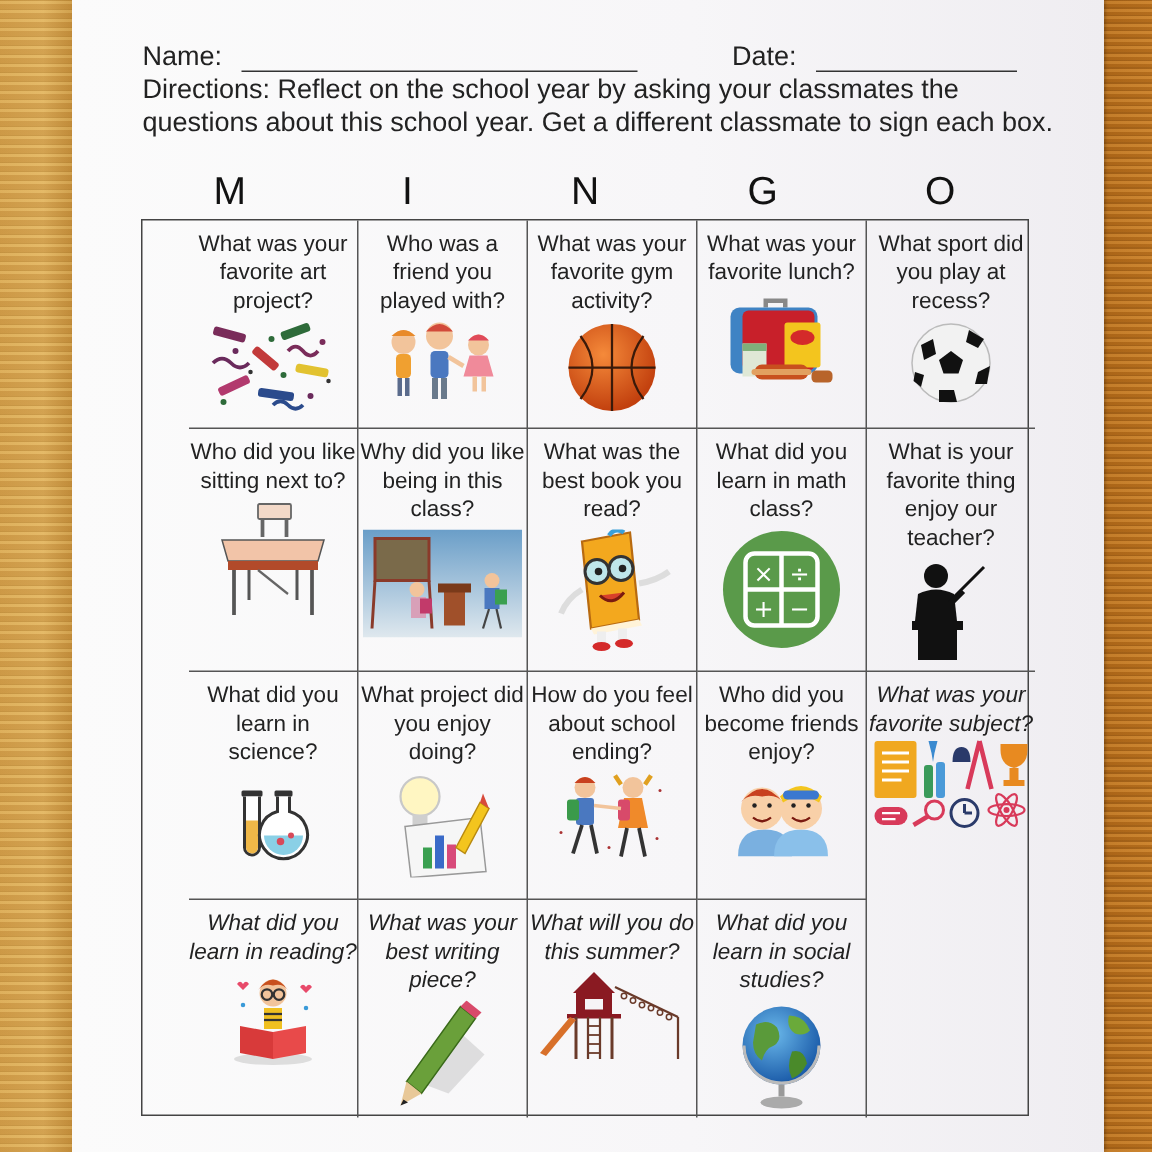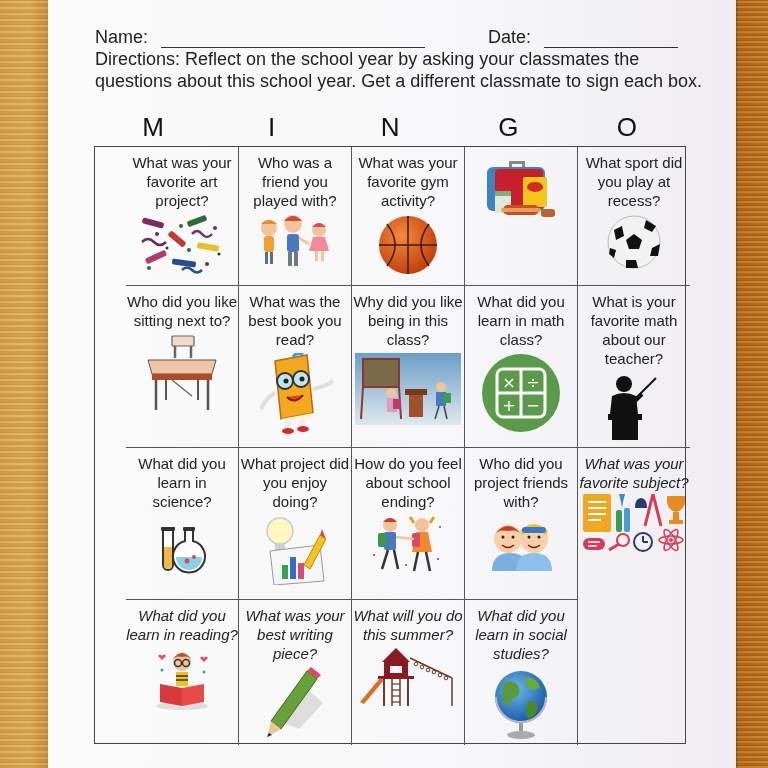--- a/index.html
+++ b/index.html
@@ -125,20 +125,21 @@
           </defs>
         <circle cx="31" cy="31" r="29" fill="url(#bb)"></circle>
         <path d="M2 31 H60" stroke="#3a1a0a" stroke-width="1.5"></path>
         <path d="M31 2 V60" stroke="#3a1a0a" stroke-width="1.5"></path>
         <path d="M10 10 Q26 31 10 52" stroke="#3a1a0a" stroke-width="1.5" fill="none"></path>
         <path d="M52 10 Q36 31 52 52" stroke="#3a1a0a" stroke-width="1.5" fill="none"></path>
       </svg>
     </div>
   </div>
   <div class="cell">
+    <div class="q">What was your favorite lunch?</div>
     <div class="icon">
       <svg width="76" height="66" viewBox="0 0 76 66">
         <path d="M26 4 h16 v6 h-3 v-3 h-10 v3 h-3 z" fill="#888"></path>
         <rect x="4" y="10" width="58" height="44" rx="6" fill="#3f83c4"></rect>
         <rect x="12" y="12" width="48" height="40" rx="4" fill="#c8202a"></rect>
         <rect x="12" y="34" width="16" height="22" fill="#dfe8d6"></rect>
           <rect x="12" y="34" width="16" height="5" fill="#7fb07a"></rect>
         <rect x="40" y="20" width="24" height="30" rx="2" fill="#f3c51e"></rect>
           <ellipse cx="52" cy="30" rx="8" ry="5" fill="#d42a2a"></ellipse>
         <rect x="20" y="48" width="36" height="10" rx="5" fill="#c8501e"></rect>
@@ -169,42 +170,20 @@
         <rect x="30" y="2" width="22" height="10" rx="1" fill="#f3d9c8" stroke="#666" stroke-width="1.2"></rect>
         <line x1="33" y1="12" x2="33" y2="24" stroke="#666" stroke-width="2.5"></line>
         <line x1="49" y1="12" x2="49" y2="24" stroke="#666" stroke-width="2.5"></line>
         <path d="M6 26 L74 26 L70 40 L10 40 Z" fill="#f2c4a8" stroke="#555" stroke-width="1"></path>
         <rect x="10" y="40" width="60" height="6" fill="#b24a2a"></rect>
         <line x1="14" y1="46" x2="14" y2="76" stroke="#555" stroke-width="2.5"></line>
         <line x1="66" y1="46" x2="66" y2="76" stroke="#555" stroke-width="2.5"></line>
         <line x1="24" y1="46" x2="24" y2="66" stroke="#555" stroke-width="2"></line>
         <line x1="56" y1="46" x2="56" y2="66" stroke="#555" stroke-width="2"></line>
         <line x1="30" y1="46" x2="50" y2="62" stroke="#666" stroke-width="1.5"></line>
-      </svg>
-    </div>
-  </div>
-  <div class="cell">
-    <div class="q">What was the best book you read?</div>
-    <div class="icon">
-      <svg width="84" height="82" viewBox="0 0 84 82">
-        <path d="M22 8 L54 2 L60 60 L28 66 Z" fill="#f3a81e" stroke="#b86a10" stroke-width="1.5"></path>
-        <path d="M28 66 L60 60 L62 64 L30 70 Z" fill="#fff3d8"></path>
-        <circle cx="32" cy="28" r="8" fill="#bfe6ea" stroke="#333" stroke-width="2"></circle>
-        <circle cx="48" cy="26" r="8" fill="#bfe6ea" stroke="#333" stroke-width="2"></circle>
-        <line x1="40" y1="27" x2="40" y2="27" stroke="#333" stroke-width="2"></line>
-        <circle cx="33" cy="28" r="2.5" fill="#222"></circle>
-          <circle cx="49" cy="26" r="2.5" fill="#222"></circle>
-        <path d="M34 44 q8 8 16 -2" stroke="#7a1a10" stroke-width="2" fill="#d8402a"></path>
-        <path d="M60 36 q12 -2 20 -8" stroke="#ddd" stroke-width="4" fill="none"></path>
-        <path d="M22 40 q-10 6 -14 16" stroke="#ddd" stroke-width="4" fill="none"></path>
-        <rect x="32" y="68" width="6" height="8" fill="#eee"></rect>
-          <rect x="46" y="66" width="6" height="8" fill="#eee"></rect>
-        <ellipse cx="35" cy="78" rx="6" ry="3" fill="#d42a2a"></ellipse>
-          <ellipse cx="50" cy="76" rx="6" ry="3" fill="#d42a2a"></ellipse>
-        <path d="M40 4 q4 -6 10 -2" stroke="#3aa0d8" stroke-width="3" fill="none"></path>
       </svg>
     </div>
   </div>
   <div class="cell">
     <div class="q">Why did you like being in this class?</div>
     <div class="icon">
       <svg width="106" height="72" viewBox="0 0 106 72">
         <defs>
             <linearGradient id="sky" x1="0" y1="0" x2="0" y2="1">
               <stop offset="0" stop-color="#6a9ec8"></stop>
@@ -222,36 +201,58 @@
         <rect x="38" y="46" width="8" height="10" fill="#c23a6a"></rect>
         <circle cx="86" cy="34" r="5" fill="#f2c49b"></circle>
           <rect x="81" y="39" width="10" height="14" fill="#4a78c0"></rect>
         <rect x="88" y="40" width="8" height="10" fill="#3aa050"></rect>
         <line x1="84" y1="53" x2="80" y2="66" stroke="#444" stroke-width="1.5"></line>
           <line x1="89" y1="53" x2="92" y2="66" stroke="#444" stroke-width="1.5"></line>
       </svg>
     </div>
   </div>
   <div class="cell">
+    <div class="q">What was the best book you read?</div>
+    <div class="icon">
+      <svg width="84" height="82" viewBox="0 0 84 82">
+        <path d="M22 8 L54 2 L60 60 L28 66 Z" fill="#f3a81e" stroke="#b86a10" stroke-width="1.5"></path>
+        <path d="M28 66 L60 60 L62 64 L30 70 Z" fill="#fff3d8"></path>
+        <circle cx="32" cy="28" r="8" fill="#bfe6ea" stroke="#333" stroke-width="2"></circle>
+        <circle cx="48" cy="26" r="8" fill="#bfe6ea" stroke="#333" stroke-width="2"></circle>
+        <line x1="40" y1="27" x2="40" y2="27" stroke="#333" stroke-width="2"></line>
+        <circle cx="33" cy="28" r="2.5" fill="#222"></circle>
+          <circle cx="49" cy="26" r="2.5" fill="#222"></circle>
+        <path d="M34 44 q8 8 16 -2" stroke="#7a1a10" stroke-width="2" fill="#d8402a"></path>
+        <path d="M60 36 q12 -2 20 -8" stroke="#ddd" stroke-width="4" fill="none"></path>
+        <path d="M22 40 q-10 6 -14 16" stroke="#ddd" stroke-width="4" fill="none"></path>
+        <rect x="32" y="68" width="6" height="8" fill="#eee"></rect>
+          <rect x="46" y="66" width="6" height="8" fill="#eee"></rect>
+        <ellipse cx="35" cy="78" rx="6" ry="3" fill="#d42a2a"></ellipse>
+          <ellipse cx="50" cy="76" rx="6" ry="3" fill="#d42a2a"></ellipse>
+        <path d="M40 4 q4 -6 10 -2" stroke="#3aa0d8" stroke-width="3" fill="none"></path>
+      </svg>
+    </div>
+  </div>
+  <div class="cell">
     <div class="q">What did you learn in math class?</div>
     <div class="icon">
       <svg width="80" height="80" viewBox="0 0 80 80">
         <circle cx="40" cy="40" r="39" fill="#5a9a4a"></circle>
         <rect x="16" y="16" width="48" height="48" rx="6" fill="none" stroke="#fff" stroke-width="3"></rect>
         <line x1="40" y1="16" x2="40" y2="64" stroke="#fff" stroke-width="3"></line>
         <line x1="16" y1="40" x2="64" y2="40" stroke="#fff" stroke-width="3"></line>
         <text x="28" y="35" font-size="16" fill="#fff" text-anchor="middle" font-family="DejaVu Sans, sans-serif">×</text>
         <text x="52" y="35" font-size="16" fill="#fff" text-anchor="middle" font-family="DejaVu Sans, sans-serif">÷</text>
         <text x="28" y="58" font-size="16" fill="#fff" text-anchor="middle" font-family="DejaVu Sans, sans-serif">+</text>
         <text x="52" y="58" font-size="16" fill="#fff" text-anchor="middle" font-family="DejaVu Sans, sans-serif">−</text>
       </svg>
     </div>
   </div>
   <div class="cell">
-    <div class="q">What is your favorite math about our teacher?</div>
+    <div class="q">What is your favorite thing enjoy our teacher?</div>
     <div class="icon">
       <svg width="64" height="70" viewBox="0 0 64 70">
         <circle cx="22" cy="12" r="8" fill="#111"></circle>
         <path d="M10 24 q12 -6 24 0 l2 18 l-28 0 z" fill="#111"></path>
         <line x1="32" y1="28" x2="54" y2="6" stroke="#111" stroke-width="2"></line>
         <path d="M32 30 l8 -8" stroke="#111" stroke-width="4"></path>
         <rect x="6" y="42" width="34" height="6" fill="#111"></rect>
         <rect x="10" y="48" width="26" height="20" fill="#111"></rect>
       </svg>
     </div>
@@ -305,21 +306,21 @@
           <line x1="58" y1="37" x2="62" y2="56" stroke="#333" stroke-width="2.5"></line>
         <line x1="28" y1="22" x2="46" y2="24" stroke="#f2c49b" stroke-width="2.5"></line>
         <circle cx="6" cy="40" r="1" fill="#a33"></circle>
           <circle cx="72" cy="12" r="1" fill="#a33"></circle>
           <circle cx="70" cy="44" r="1" fill="#a33"></circle>
           <circle cx="38" cy="50" r="1" fill="#a33"></circle>
       </svg>
     </div>
   </div>
   <div class="cell">
-    <div class="q">Who did you project friends with?</div>
+    <div class="q">Who did you become friends enjoy?</div>
     <div class="icon">
       <svg width="66" height="56" viewBox="0 0 66 56">
         <path d="M4 56 q0 -18 18 -18 q18 0 18 18 z" fill="#7ab0e0"></path>
         <path d="M28 56 q0 -18 18 -18 q18 0 18 18 z" fill="#8ac0ea"></path>
         <circle cx="20" cy="24" r="14" fill="#f8d0a8"></circle>
         <path d="M6 20 q14 -18 28 0 q-4 -6 -14 -4 q-10 -2 -14 4z" fill="#c8401e"></path>
         <circle cx="46" cy="24" r="14" fill="#f8d0a8"></circle>
         <path d="M32 16 q14 -14 28 0 l-2 4 q-12 -8 -24 0 z" fill="#f3c51e"></path>
         <rect x="34" y="12" width="24" height="6" rx="3" fill="#3a78d0"></rect>
         <path d="M14 30 q6 5 12 0" stroke="#7a1a10" stroke-width="1.5" fill="none"></path>

